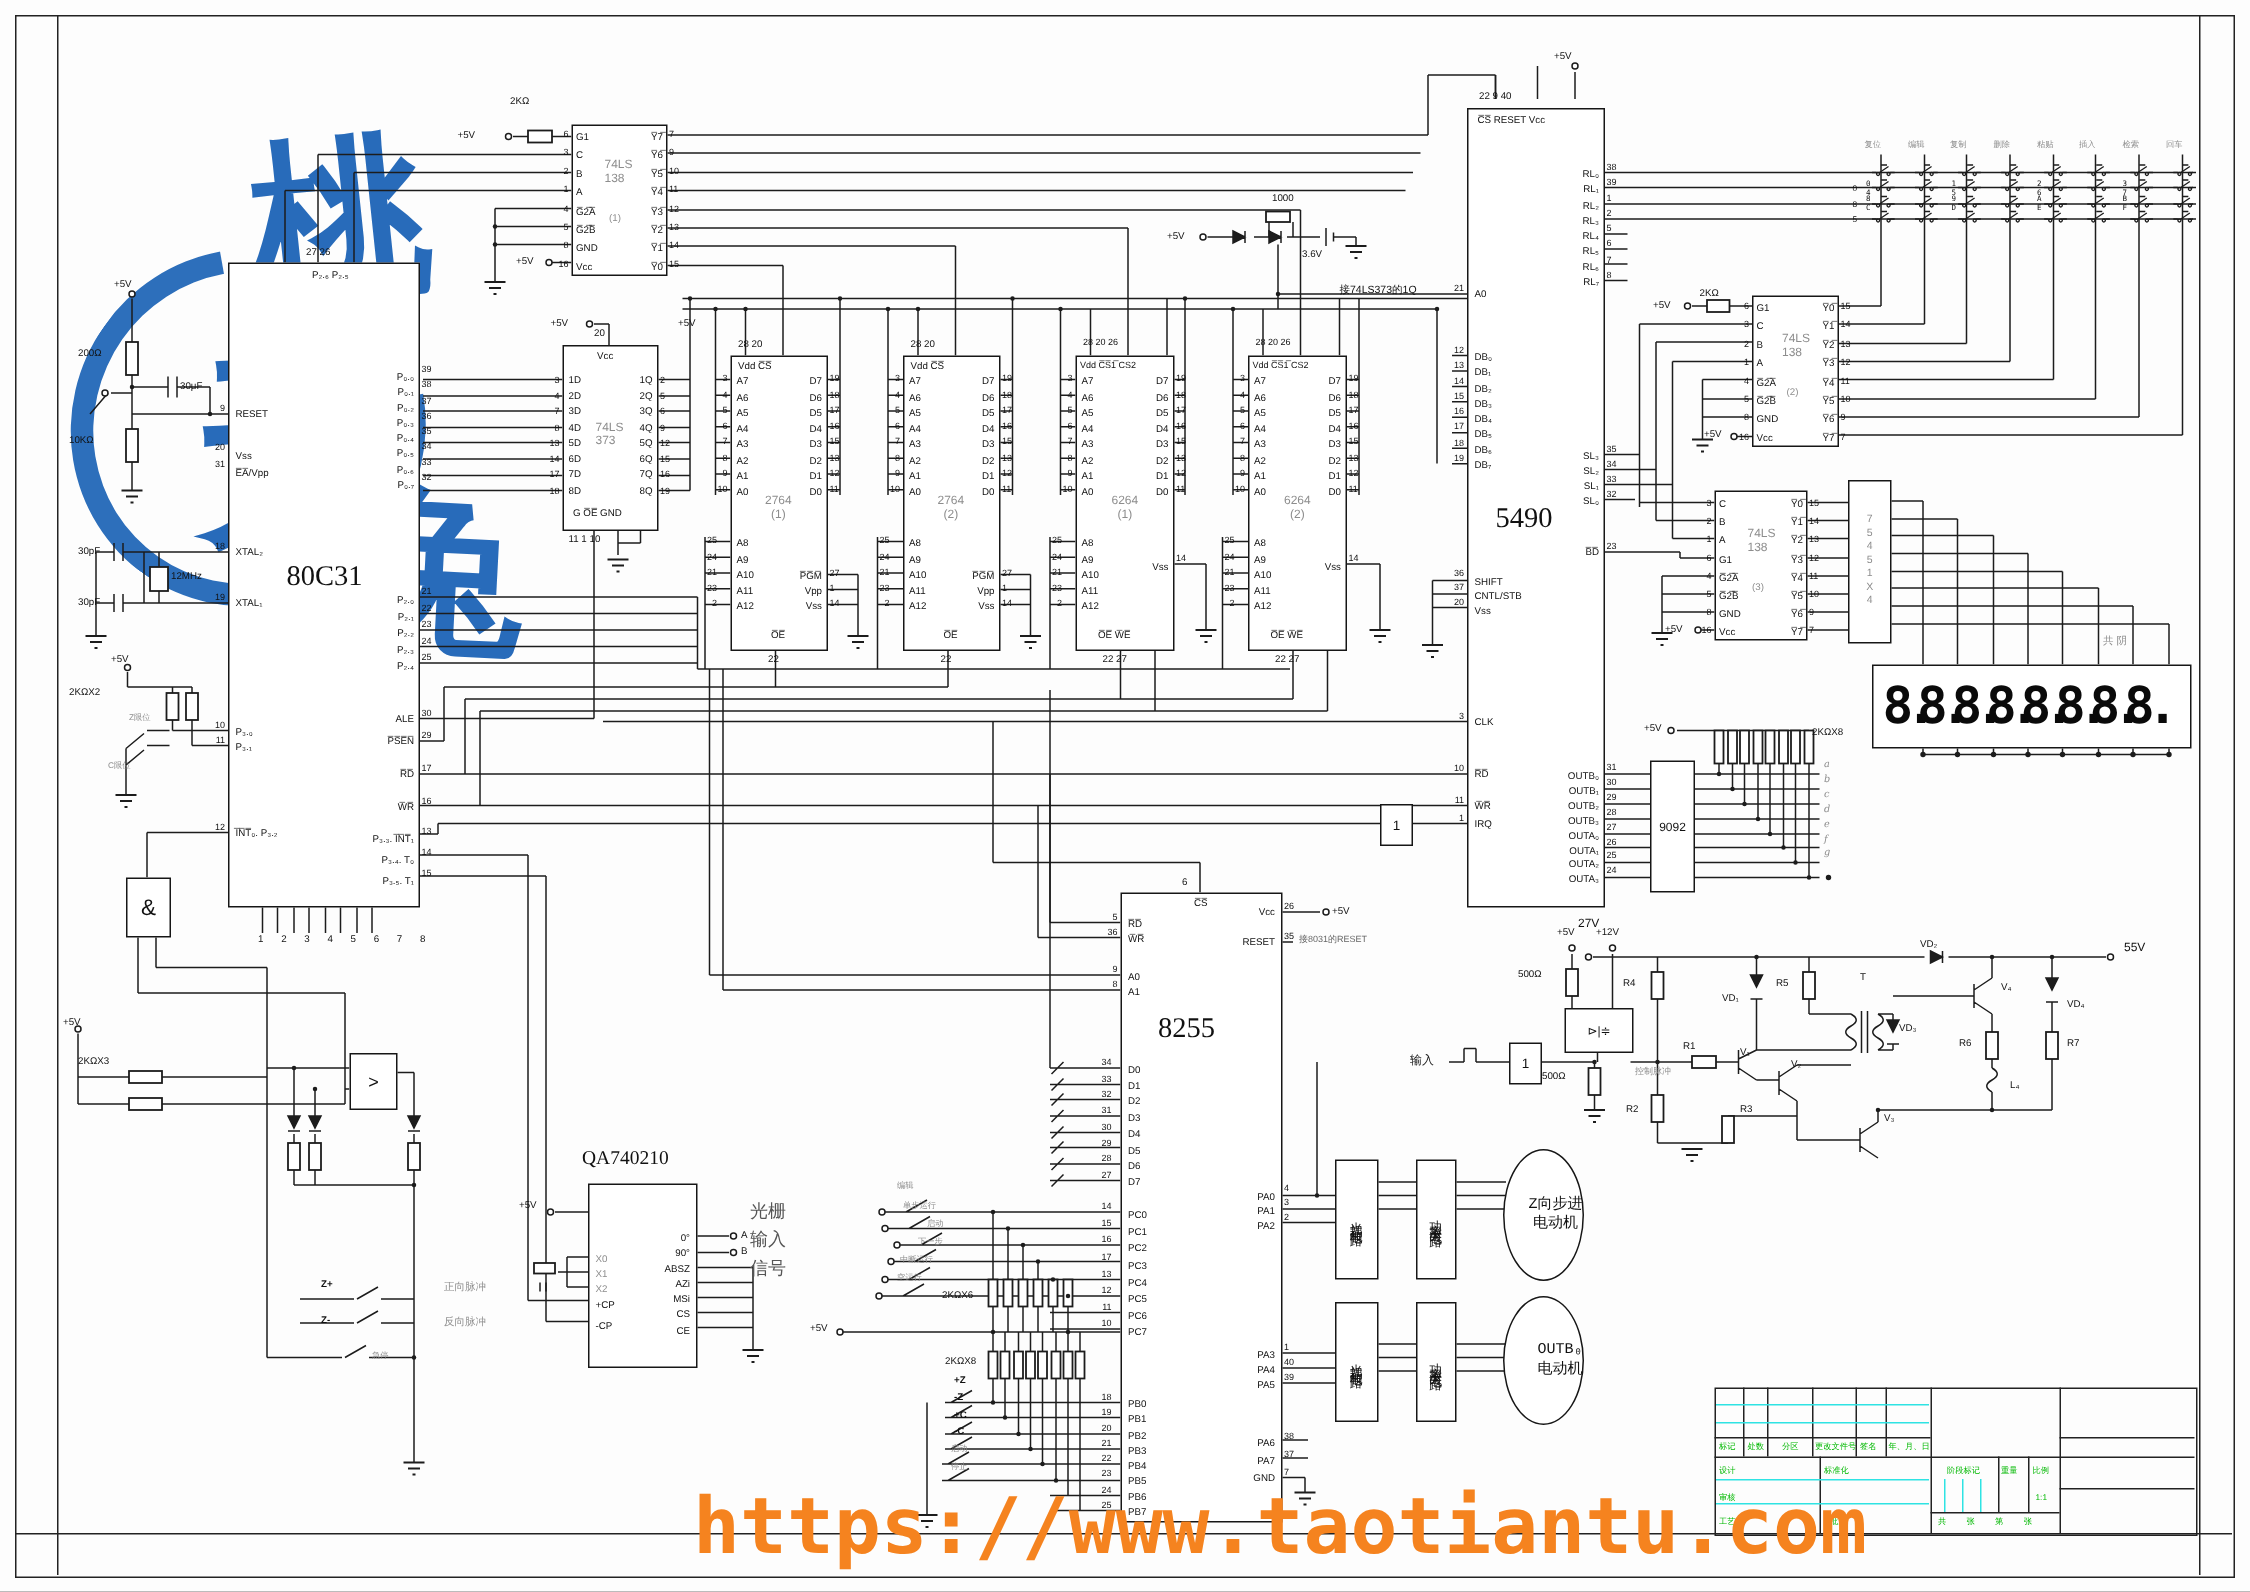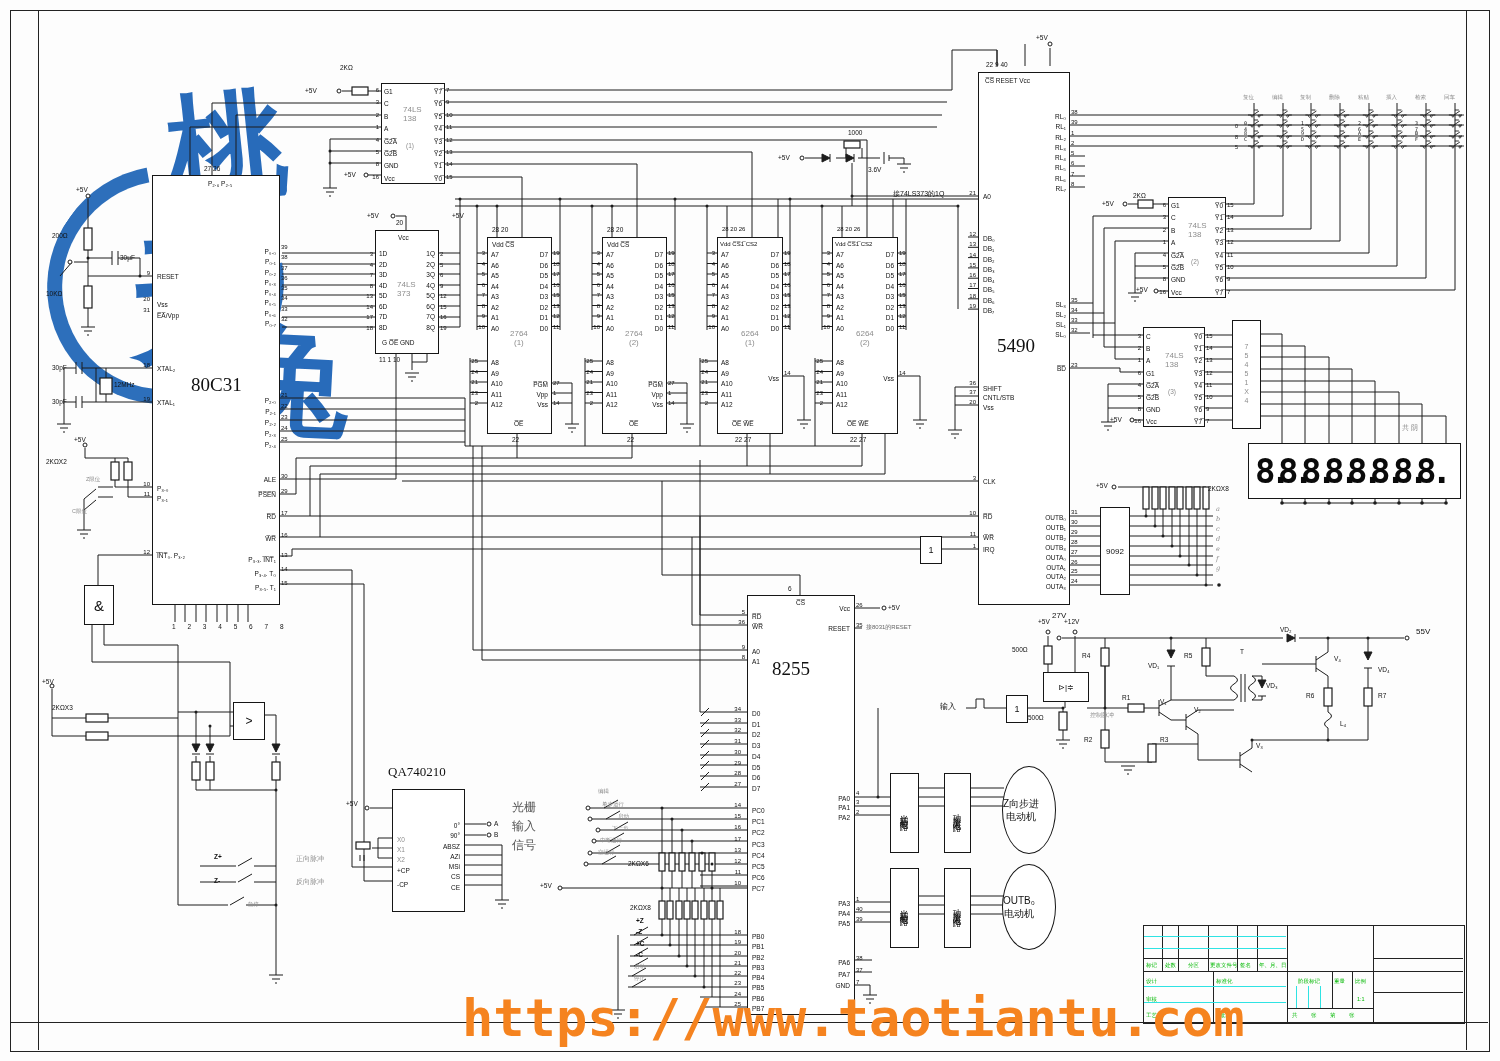--- a/index.html
+++ b/index.html
@@ -19,21 +19,21 @@
   .vtext{writing-mode:vertical-rl;text-orientation:upright;letter-spacing:2px;}
   .hline{position:absolute;background:#222;height:1px;}
   .vline{position:absolute;background:#222;width:1px;}
   .cy{position:absolute;background:#2fe3e3;}
   .wm-logo{position:absolute;color:rgba(28,99,182,.95);font-weight:bold;font-family:"DejaVu Serif",serif;}
   .wm-ring{position:absolute;width:205px;height:210px;border:15px solid rgba(28,99,182,.92);
            border-radius:50%;border-top-color:transparent;transform:rotate(35deg);}
   .wm-or{position:absolute;color:#f5831f;font-weight:bold;}
   .digit{width:23px;font:bold 34px/48px "DejaVu Sans Mono",monospace;letter-spacing:-5px;color:#0a0a0a;}
   .ebox{position:absolute;border:1.5px solid #161616;border-radius:50%;background:#fff;
-        display:flex;align-items:center;justify-content:flex-start;text-align:center;font-size:10px;line-height:13px;}
+        display:flex;align-items:center;justify-content:flex-end;text-align:center;font-size:10px;line-height:13px;font-family:Liberation Mono, monospace;}
   .vbox{position:absolute;border:1.5px solid #161616;background:#fff;display:flex;align-items:center;justify-content:center;}
   svg{position:absolute;left:0;top:0;}
 </style>
 </head>
 <body>
 
 <div id="page">
 
   <div class="frame" style="left:10px;top:10px;width:1478px;height:1040px"></div>
   <div class="vline" style="left:38px;top:10px;height:1040px"></div>
@@ -743,21 +743,21 @@
 PC6
 PC7</div>
     <div class="pg" style="left:4px;top:336px;line-height:10.3px">PB0
 PB1
 PB2
 PB3
 PB4
 PB5
 PB6
 PB7</div>
-    <div class="big" style="position:absolute;left:24px;top:62px">8255</div>
+    <div class="big" style="position:absolute;left:24px;top:79px">8255</div>
     <div class="lb" style="right:4px;top:9px;position:absolute">Vcc</div>
     <div class="lb" style="right:4px;top:29px;position:absolute">RESET</div>
     <div class="pg r" style="right:4px;top:198px;line-height:9.3px">PA0
 PA1
 PA2</div>
     <div class="pg r" style="right:4px;top:303px;line-height:10px">PA3
 PA4
 PA5</div>
     <div class="pg r" style="right:4px;top:361px;line-height:12px">PA6
 PA7</div>
@@ -994,21 +994,21 @@
   <div class="lb grey" style="left:86px;top:476px;font-size:5.5px">Z限位</div>
   <div class="lb grey" style="left:72px;top:508px;font-size:5.5px">C限位</div>
   <div class="lb" style="left:42px;top:678px">+5V</div>
   <div class="lb" style="left:52px;top:704px">2KΩX3</div>
   <div class="lb" style="left:214px;top:853px;font-weight:bold">Z+</div>
   <div class="lb" style="left:214px;top:877px;font-weight:bold">Z-</div>
   <div class="lb grey" style="left:248px;top:901px;font-size:5.5px">急停</div>
   <div class="lb grey" style="left:296px;top:855px;font-size:7px">正向脉冲</div>
   <div class="lb grey" style="left:296px;top:878px;font-size:7px">反向脉冲</div>
   <div class="lb" style="left:346px;top:800px">+5V</div>
-  <div class="lb" style="left:512px;top:798px;font-size:12px;line-height:19px;color:#555">光栅
+  <div class="lb" style="left:500px;top:798px;font-size:12px;line-height:19px;color:#555">光栅
 输入
 信号</div>
   <div class="lb" style="left:494px;top:820px">A</div>
   <div class="lb" style="left:494px;top:831px">B</div>
   <div class="lb grey" style="left:866px;top:624px;font-size:6px;color:#666">接8031的RESET</div>
   <div class="lb" style="left:888px;top:604px">+5V</div>
   <div class="lb" style="left:940px;top:703px;font-size:8px">输入</div>
   <div class="lb grey" style="left:1090px;top:712px;font-size:6px">控制脉冲</div>
   <div class="lb" style="left:1012px;top:646px">500Ω</div>
   <div class="lb" style="left:1028px;top:714px">500Ω</div>

